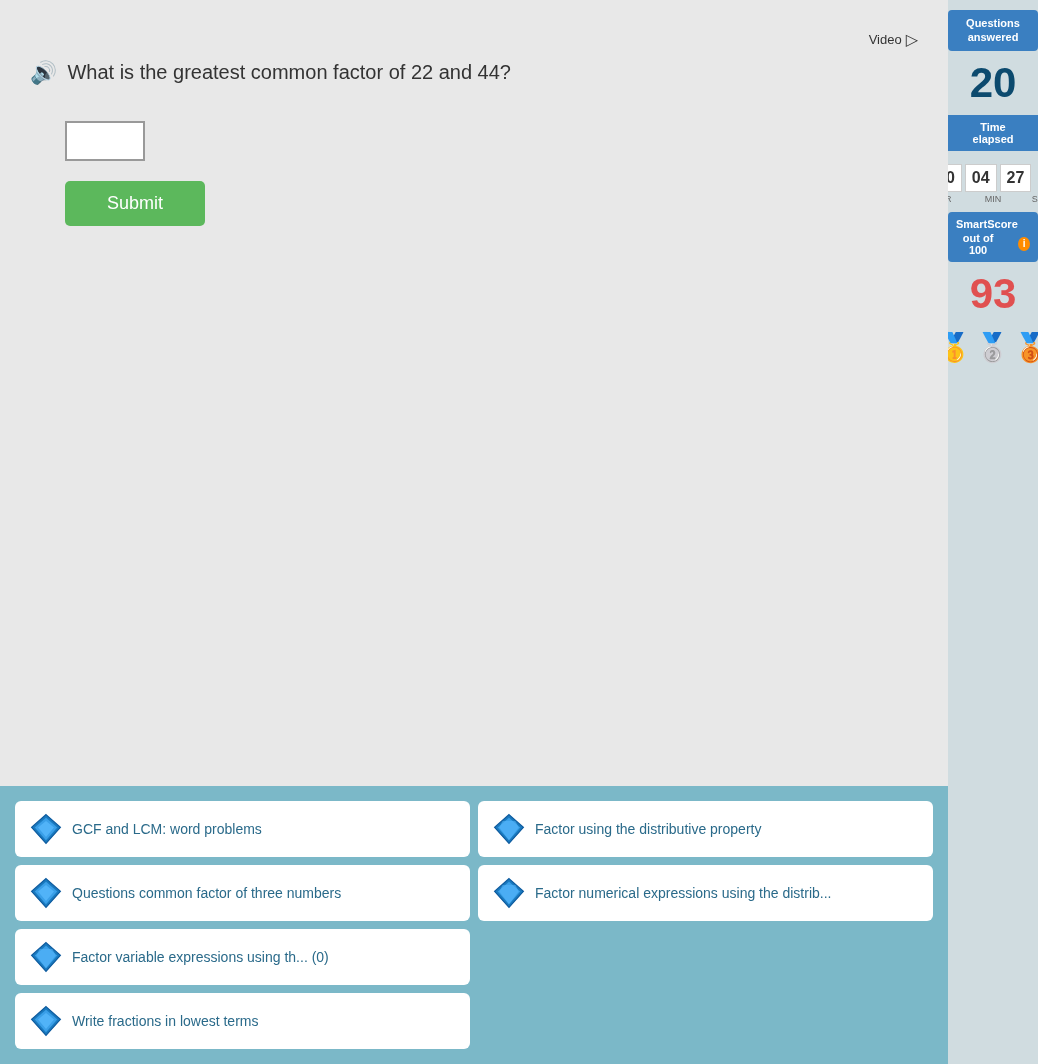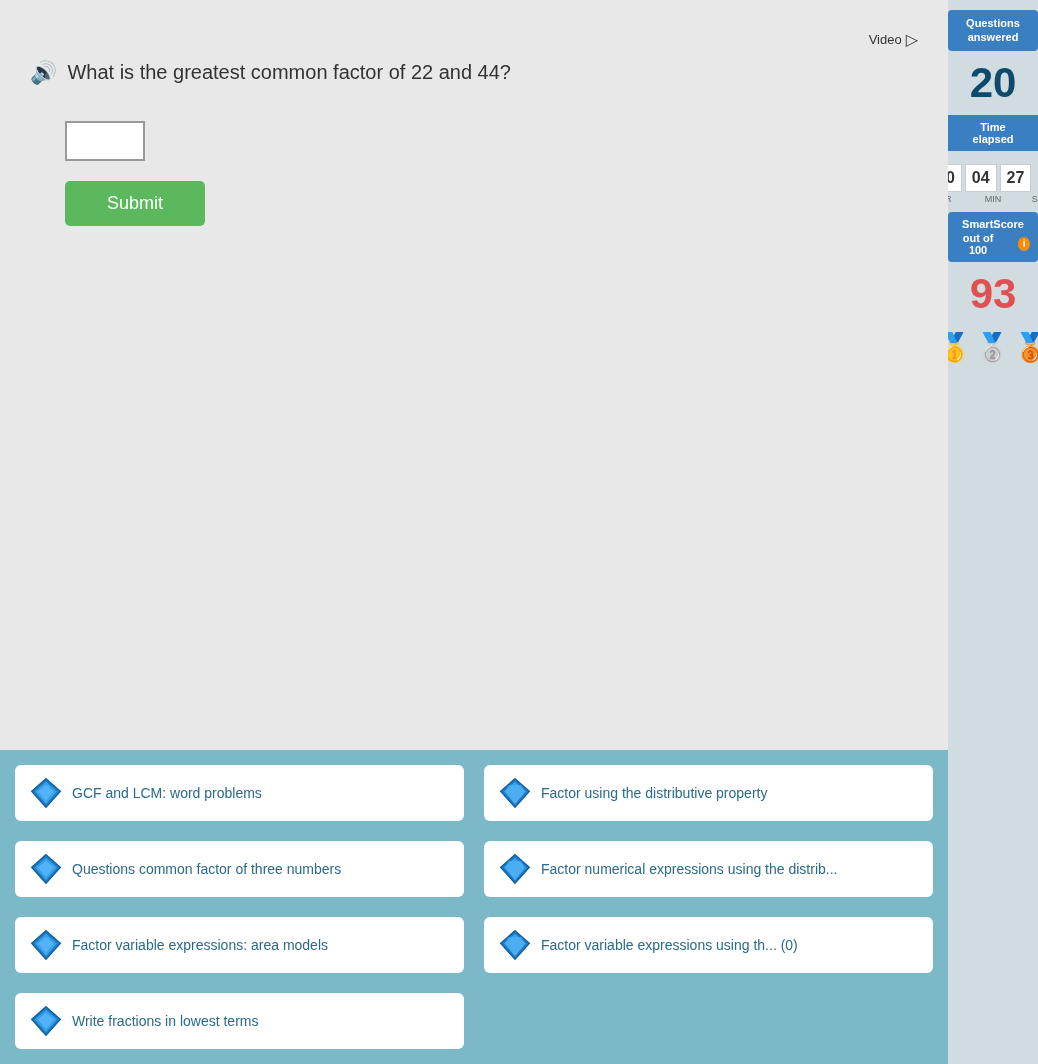--- a/index.html
+++ b/index.html
@@ -104,21 +104,21 @@
       bottom: 0;
       left: 0;
       right: 0;
       background: #7bb8c8;
       padding: 15px 15px 15px 15px;
     }
 
     .suggestions-grid {
       display: grid;
       grid-template-columns: 1fr 1fr;
-      gap: 20px;
+      gap: 8px;
     }
 
     .suggestion-item {
       background: white;
       border-radius: 6px;
       padding: 12px 15px;
       display: flex;
       align-items: center;
       gap: 10px;
       cursor: pointer;
@@ -217,21 +217,21 @@
       background: #3a7fc1;
       color: white;
       text-align: center;
       padding: 6px 8px;
       border-radius: 4px;
       font-size: 11px;
       font-weight: bold;
       width: 90px;
       display: flex;
       flex-direction: column;
-      align-items: center;
+      align-items: flex-start;
       gap: 2px;
     }
 
     .smartscore-info {
       display: flex;
       align-items: center;
       gap: 3px;
     }
 
     .info-circle {
@@ -335,28 +335,20 @@
             <polygon points="20,6 34,18 20,34 6,18" fill="#3a9fe8"></polygon>
             <polygon points="12,10 28,10 32,18 20,34 8,18" fill="#5bbcff" opacity="0.5"></polygon>
           </svg>
           <span>Factor numerical expressions using the distrib...</span>
         </div>
 
         <div class="suggestion-item">
           <svg class="diamond-icon" viewBox="0 0 40 40">
             <polygon points="20,2 38,18 20,38 2,18" fill="#1a7abf" stroke="#0d5a9e" stroke-width="1.5"></polygon>
             <polygon points="20,6 34,18 20,34 6,18" fill="#3a9fe8"></polygon>
-            <polygon points="20,10 30,18 20,30 10,18" fill="#5bbcff" opacity="0.7"></polygon>
-          </svg>
-          <span>Factor variable expressions: area models</span>
-        </div>
-        <div class="suggestion-item">
-          <svg class="diamond-icon" viewBox="0 0 40 40">
-            <polygon points="20,2 38,18 20,38 2,18" fill="#1a7abf" stroke="#0d5a9e" stroke-width="1.5"></polygon>
-            <polygon points="20,6 34,18 20,34 6,18" fill="#3a9fe8"></polygon>
             <polygon points="12,10 28,10 32,18 20,34 8,18" fill="#5bbcff" opacity="0.5"></polygon>
           </svg>
           <span>Factor variable expressions using th... (0)</span>
         </div>
 
         <div class="suggestion-item" style="grid-column: 1;">
           <svg class="diamond-icon" viewBox="0 0 40 40">
             <polygon points="20,2 38,18 20,38 2,18" fill="#1a7abf" stroke="#0d5a9e" stroke-width="1.5"></polygon>
             <polygon points="20,6 34,18 20,34 6,18" fill="#3a9fe8"></polygon>
             <polygon points="20,10 30,18 20,30 10,18" fill="#5bbcff" opacity="0.7"></polygon>

